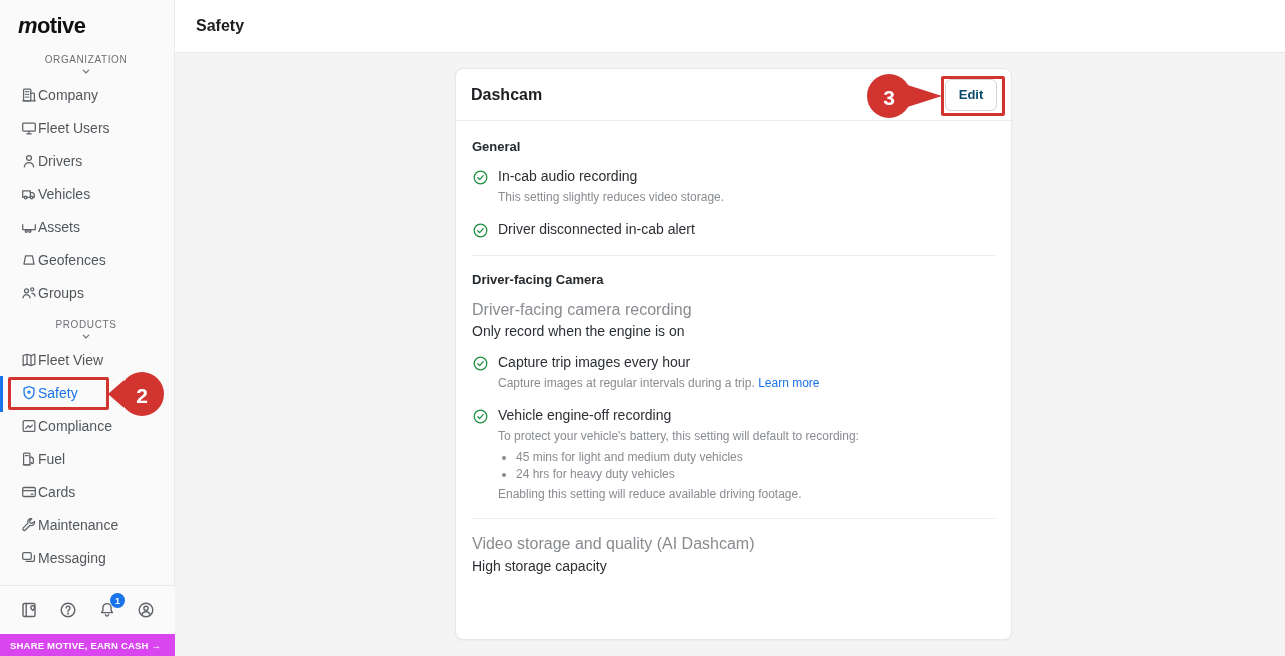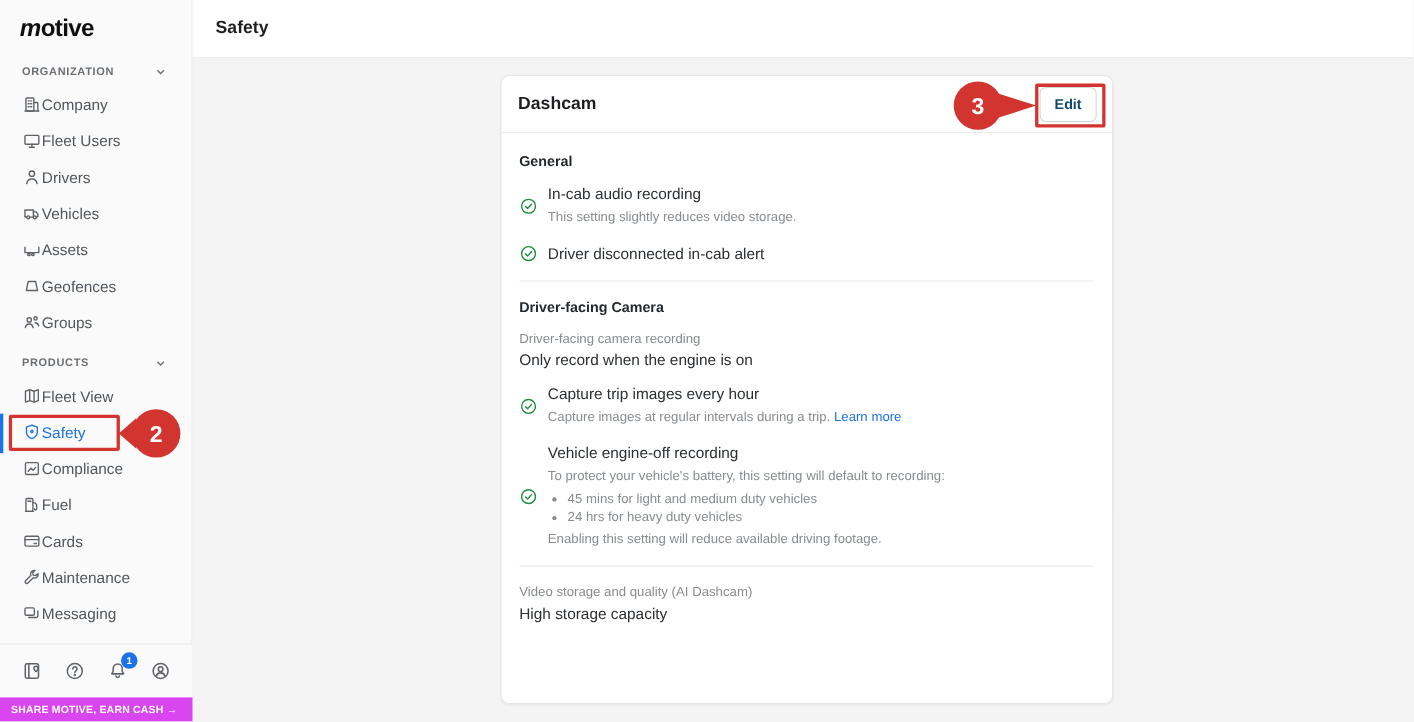--- a/index.html
+++ b/index.html
@@ -15,22 +15,22 @@
 
   
   .sidebar {
     position:absolute; left:0; top:0; width:175px; height:656px;
     background:#fafafa; border-right:1px solid #ebebeb; z-index:2;
   }
   .logo-wrap { height:52px; display:flex; align-items:center; padding-left:18px; }
   .logo { font-size:22px; font-weight:800; letter-spacing:-0.6px; color:#101010; }
   .logo .logo-m { font-style:italic; font-weight:900; }
   .side-label {
-    height:26px; display:flex; align-items:center; justify-content:space-between;
-    padding:0 22px 0 20px; color:#6b6f73; font-size:10px; font-weight:700; letter-spacing:.6px;
+    height:26px; display:flex; align-items:center; justify-content:center;
+    padding:0 22px 0 20px; color:#6b6f73; font-size:10px; font-weight:400; letter-spacing:.6px;flex-direction:column;
   }
   .side-item {
     height:33px; display:flex; align-items:center; padding-left:20px;
     font-size:14px; color:#52575c; cursor:pointer;
   }
   .side-item .ico { width:18px; height:18px; flex:0 0 18px; }
   .side-item.active { color:#1a73e8; font-weight:500; }
   .products-label { margin-top:8px; }
   .side-footer {
     position:absolute; left:0; bottom:22px; width:175px; height:49px;
@@ -68,29 +68,29 @@
     height:52px; display:flex; align-items:center; justify-content:space-between;
     padding:0 14px 0 15px; border-bottom:1px solid #ececec;
   }
   .card-title { font-size:16px; font-weight:700; color:#1c1e21; }
   .edit-btn {
     width:52px; height:32px; background:#fff; border:1px solid #d4d4d4; border-radius:6px;
     font-family:"Liberation Sans",sans-serif; font-size:13px; font-weight:700; color:#0c4a6e; cursor:pointer;
   }
   .card-body { padding:2px 16px 0; }
   .section-heading { font-size:13px; font-weight:700; color:#24292e; margin:16px 0 14px; }
-  .setting { display:flex; gap:9px; margin-bottom:16px;align-items:center; }
+  .setting { display:flex; gap:9px; margin-bottom:16px; }
   .setting .check { width:17px; height:17px; flex:0 0 17px; margin-top:1px; }
   .setting-title { font-size:14px; color:#2b2f33; }
   .setting-desc { font-size:12px; color:#888c90; margin-top:5px; line-height:1.35; }
   .setting-desc a { color:#1a73e8; text-decoration:none; }
   .setting-desc ul { list-style:disc; margin:4px 0 4px 7px; padding-left:11px; }
   .setting-desc li { margin:1px 0; }
   .card-div { border:none; border-top:1px solid #ececec; margin:2px 0 0; }
-  .kv-label { font-size:12px; color:#888c90; }
+  .kv-label { font-size:16px; color:#888c90; }
   .kv-value { font-size:14px; color:#2b2f33; margin:4px 0 15px; }
   .storage-block { margin-top:16px; }
   .storage-block .kv-value { margin:5px 0 4px; }
 
   
   .anno-rect { position:absolute; border:3px solid #d2342f; border-radius:2px; z-index:10; pointer-events:none; }
   .rect-step2 { left:8px; top:377px; width:101px; height:33px; }
   .rect-step3 { left:941px; top:76px; width:64px; height:40px; }
   .balloon { position:absolute; z-index:11; pointer-events:none; }
   .balloon text {

